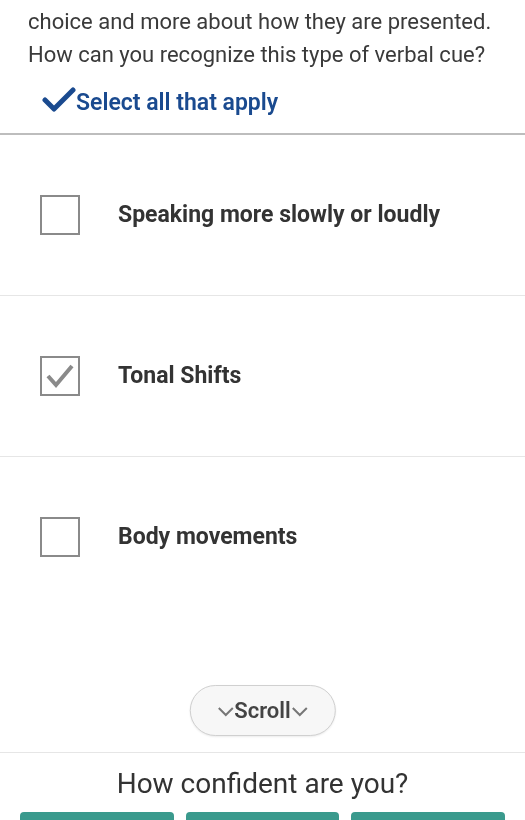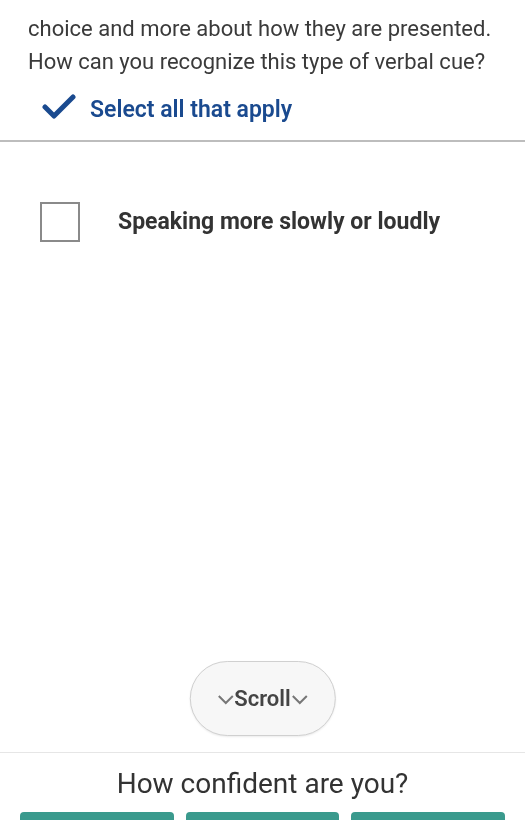--- a/index.html
+++ b/index.html
@@ -1,22 +1,22 @@
 <!DOCTYPE html>
 <html><head>
 <meta charset="utf-8">
 <style>
   * { box-sizing: border-box; margin: 0; padding: 0; }
   html, body { width: 525px; height: 820px; font-family: -apple-system, BlinkMacSystemFont, "Segoe UI", Roboto, Helvetica, Arial, sans-serif; background: #fff; color: #333; overflow: hidden; }
   .wrap { display: flex; flex-direction: column; height: 100%; }
 
-  .question-header { padding: 12px 28px 16px 28px; }
+  .question-header { padding: 5px 28px 16px 28px; }
   .question-text { font-size: 22px; line-height: 1.5; color: #3a3a3a; margin-bottom: 16px; }
 
-  .instruction-row { display: flex; align-items: center; gap: 14px; padding-left: 14px; }
+  .instruction-row { display: flex; align-items: center; padding-left: 14px; }
   .instruction-text { color: #1a4a8f; font-size: 23px; font-weight: 600; }
 
   .hbar { height: 2px; background: #bdbdbd; width: 100%; }
 
   .options { flex: 1; }
   .option {
     display: flex; align-items: center; gap: 38px;
     padding: 60px 28px 60px 40px;
     border-top: 1px solid #e6e6e6;
     font-weight: bold;
@@ -30,21 +30,21 @@
     background: #fff;
   }
 
   .option-label { font-size: 23px; color: #333; line-height: 1.4; }
 
   .scroll-pill {
     position: absolute;
     left: 50%; transform: translateX(-50%);
     bottom: 84px;
     display: flex; align-items: center; 
-    padding: 24px 26px;
+    padding: 12px 26px;
     border-radius: 999px;
     background: #f7f7f7;
     border: 1px solid #d0d0d0;
     box-shadow: 0 1px 2px rgba(0,0,0,0.08);
     font-size: 22px; font-weight: 600; color: #444;
   }
 
   .confidence-bar {
     position: absolute; bottom: 0; left: 0; right: 0;
     border-top: 1px solid #e6e6e6;
@@ -83,21 +83,33 @@
 
     <div class="hbar"></div>
 
     <div class="options">
 
       <div class="option">
         <div class="checkbox"></div>
         <div class="option-label">Speaking more slowly or loudly</div>
       </div>
 
+      <div class="option">
+        <div class="checkbox">
+          <svg width="30" height="28" viewBox="0 0 30 28">
+              <path d="M3 14 L11 23 L27 4" fill="none" stroke="#8a8a8a" stroke-width="4" stroke-linecap="butt" stroke-linejoin="miter"></path>
+            </svg>
+        </div>
+        <div class="option-label">Tonal Shifts</div>
+      </div>
 
+      <div class="option">
+        <div class="checkbox"></div>
+        <div class="option-label">Body movements</div>
+      </div>
 
     </div>
 
   </div>
 
   <div class="scroll-pill">
     <span>
       <svg width="18" height="12" viewBox="0 0 18 12">
           <path d="M2 2 L9 9 L16 2" fill="none" stroke="#777" stroke-width="2"></path>
         </svg>

